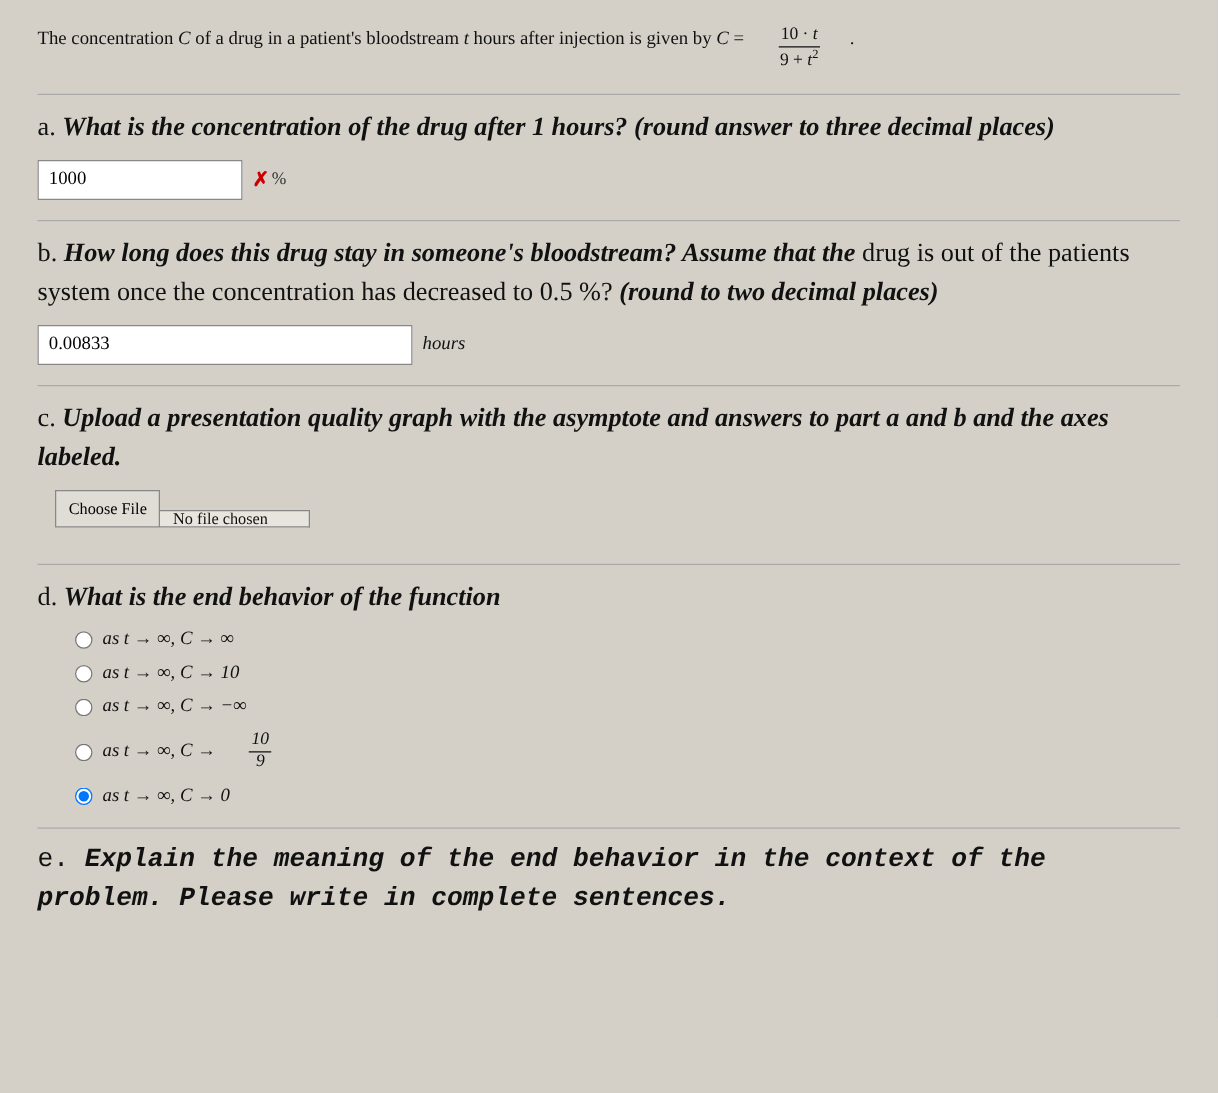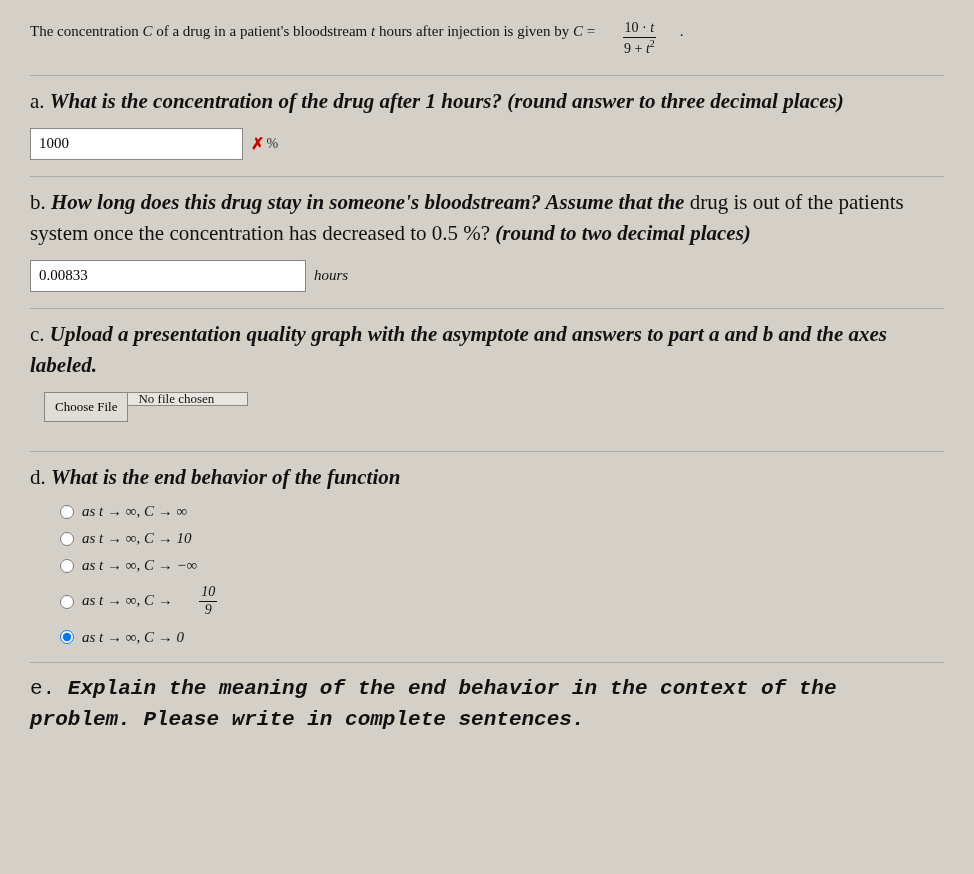--- a/index.html
+++ b/index.html
@@ -77,26 +77,26 @@
       gap: 8px;
       margin-bottom: 14px;
     }
 
     .answer-input {
       border: 1px solid #888;
       background: #fff;
       padding: 4px 8px;
       font-size: 15px;
       font-family: Georgia, serif;
-      width: 213px;
+      width: 164px;
       height: 32px;
     }
 
     .answer-input-wide {
-      width: 276px;
+      width: 300px;
     }
 
     .input-icon {
       font-size: 14px;
       color: #333;
       display: flex;
       align-items: center;
       gap: 2px;
     }
 
@@ -115,21 +115,21 @@
       font-size: 15px;
       font-style: italic;
     }
 
     .file-section {
       margin-bottom: 29px;
     }
 
     .file-input-row {
       display: flex;
-      align-items: flex-start;
+      align-items: flex-end;
       gap: 0;
       margin-top: 8px;
       padding-left: 14px;
     }
 
     .choose-file-btn {
       background: #e0ddd6;
       border: 1px solid #888;
       padding: 4px 10px;
       font-size: 13px;

